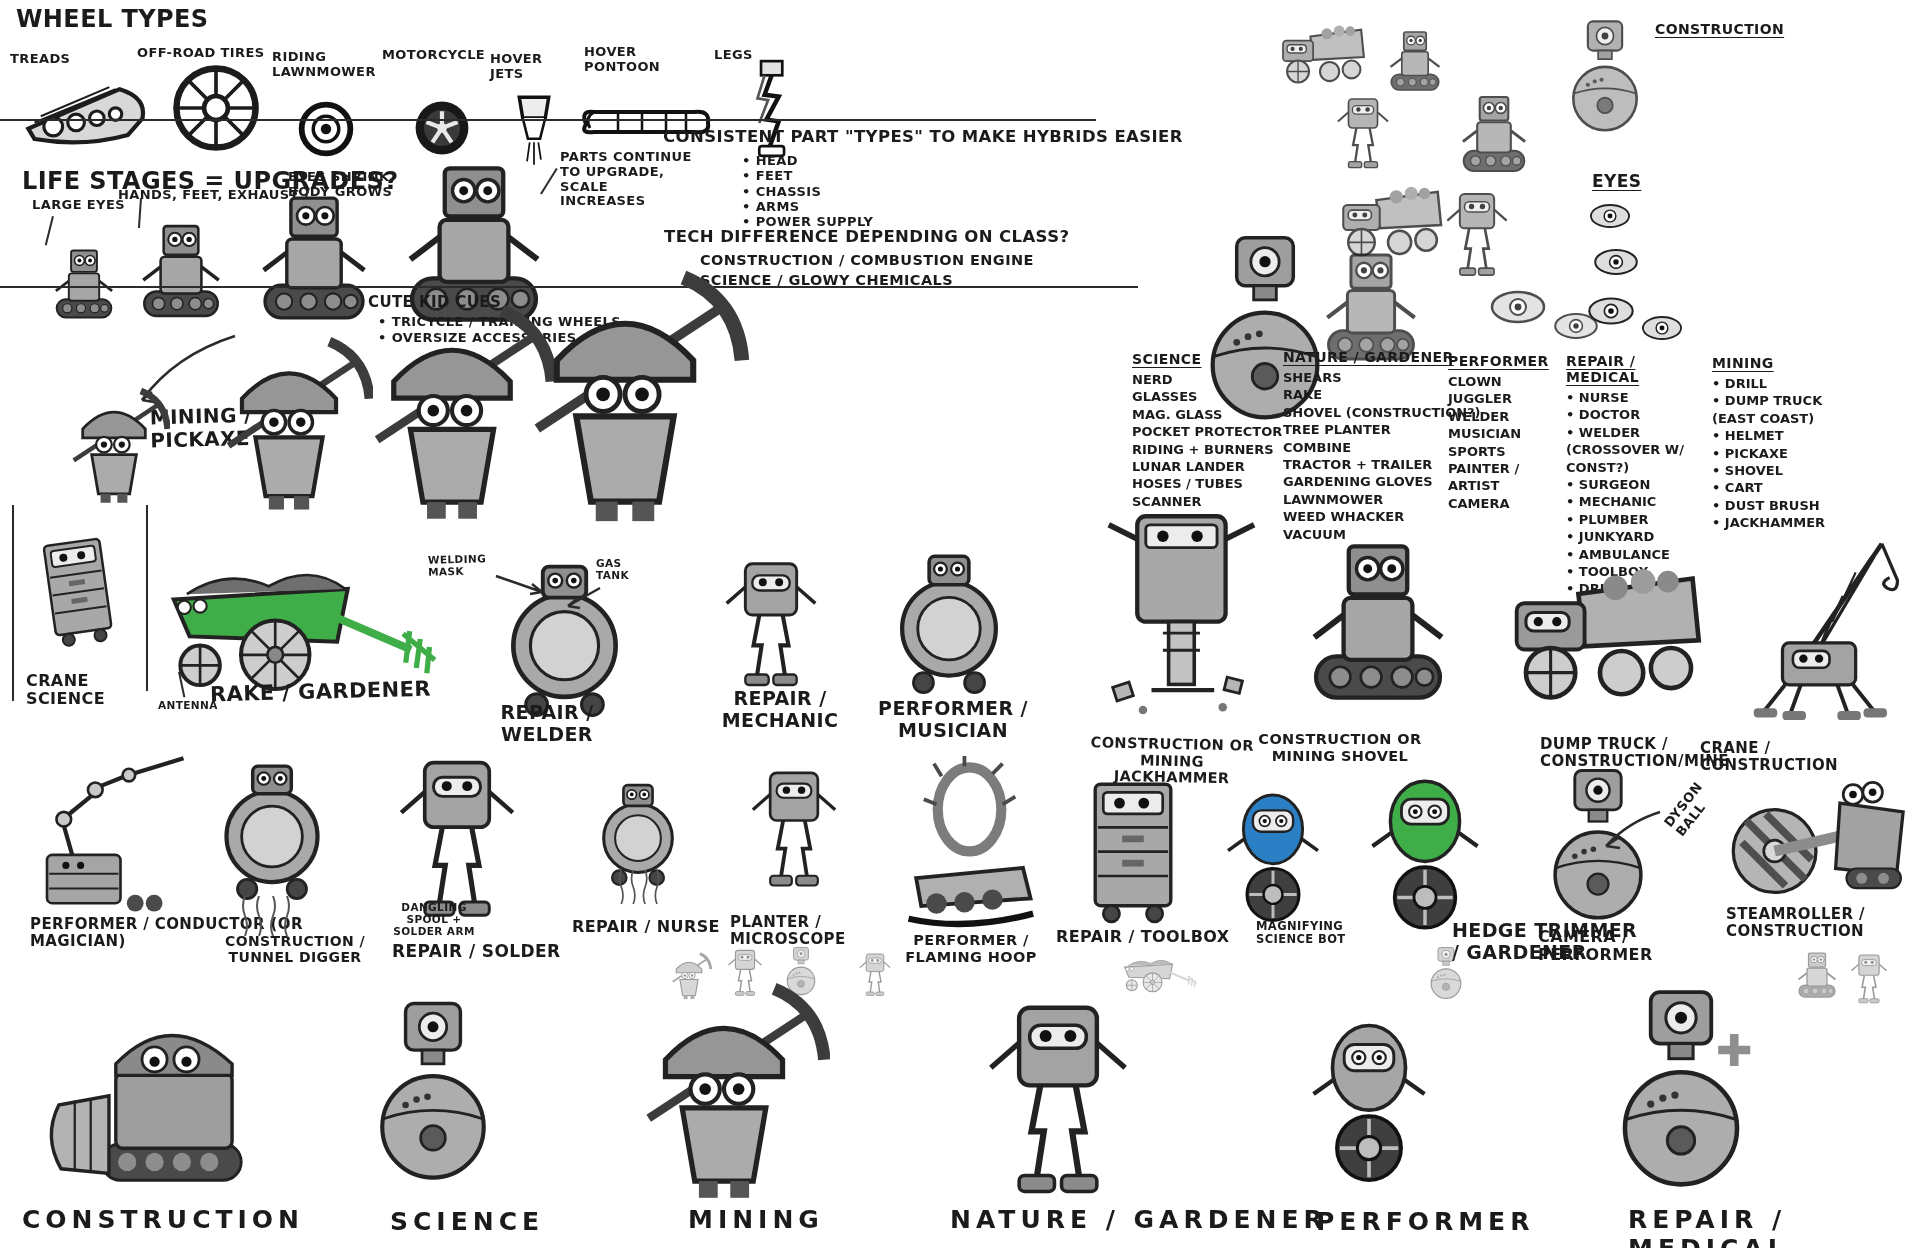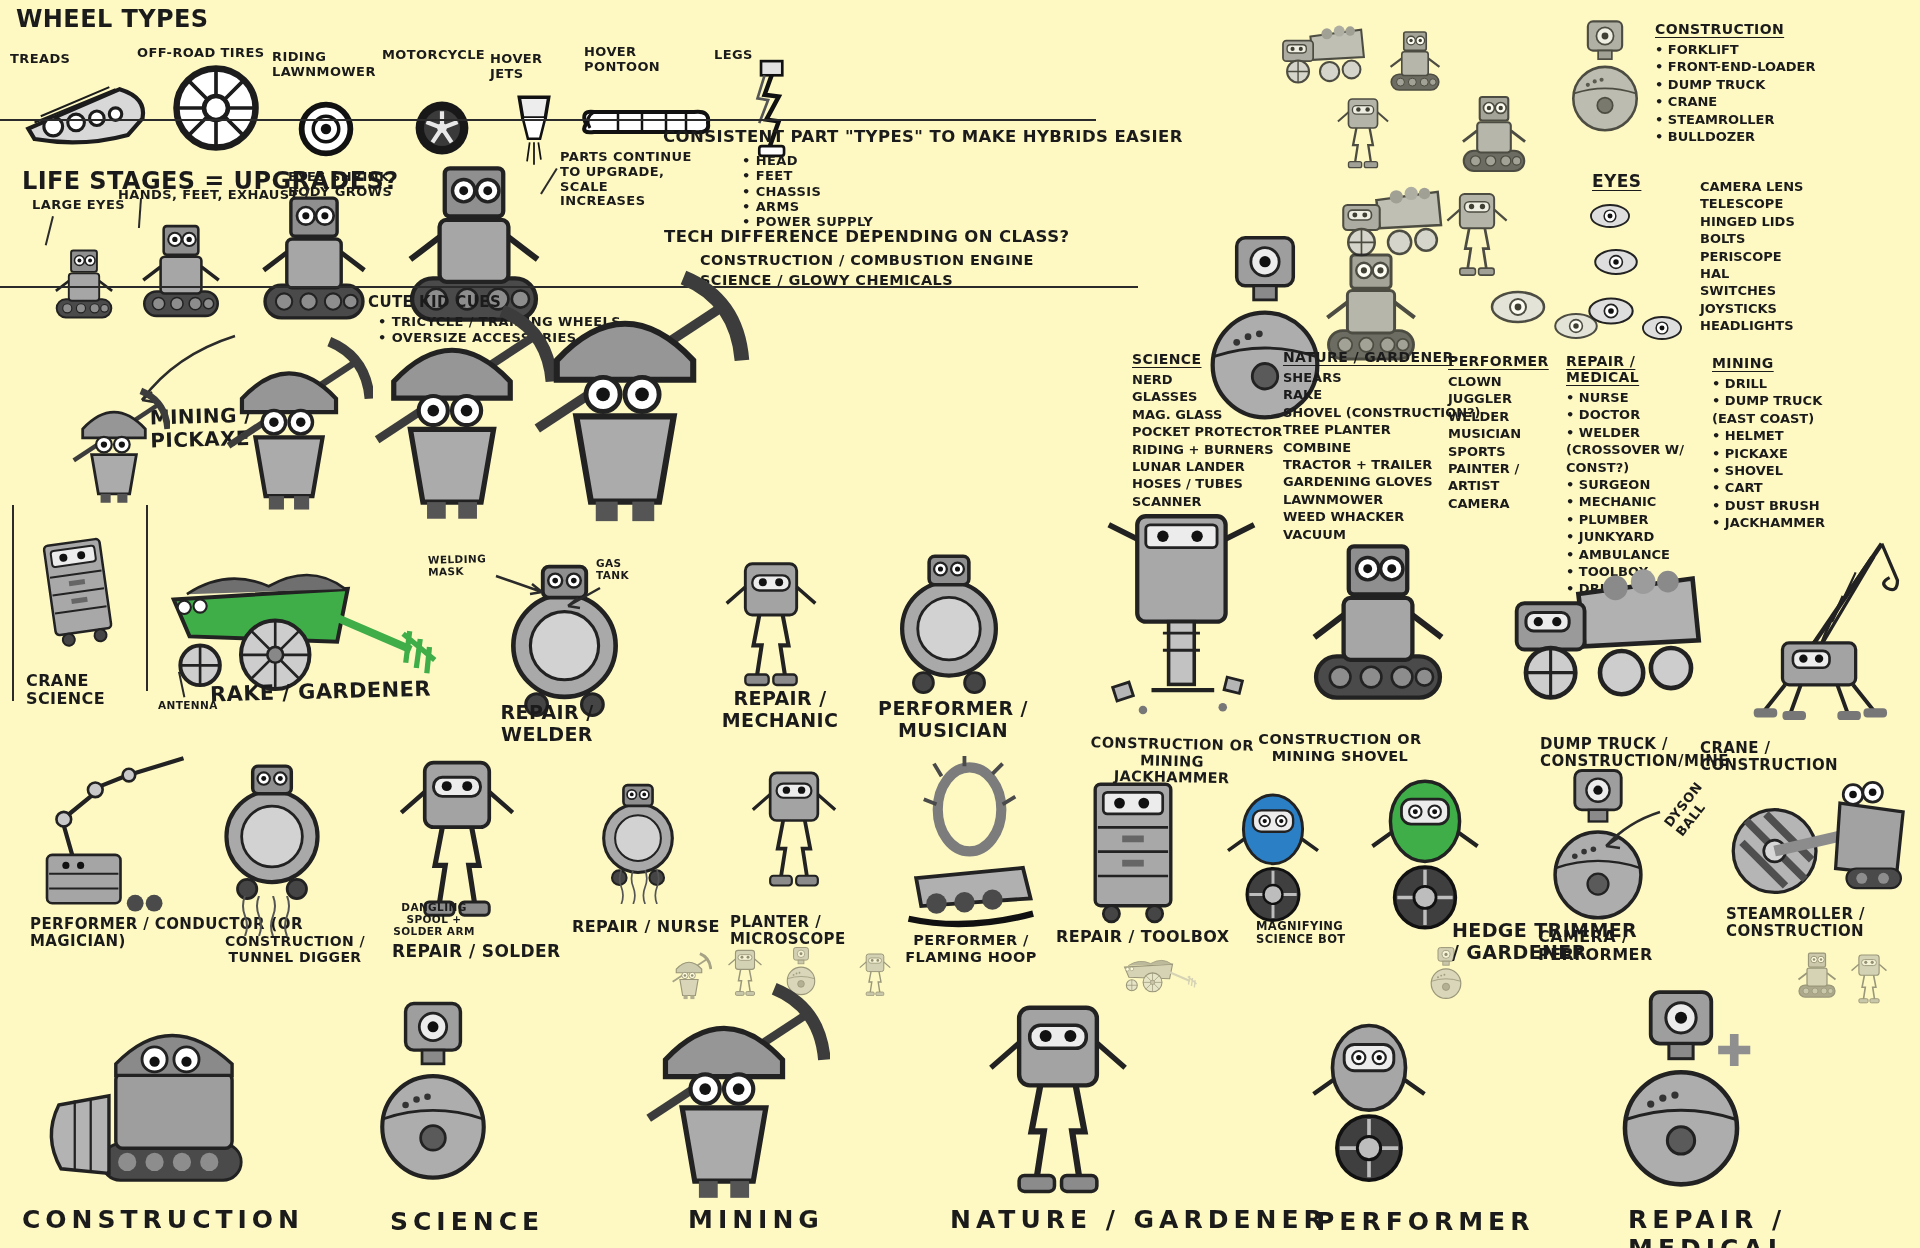--- a/index.html
+++ b/index.html
@@ -1,16 +1,16 @@
 <!DOCTYPE html>
 <html><head>
 <meta charset="utf-8">
 <style>
   html,body{margin:0;padding:0;background:#e8e8e8;}
-  .sheet{position:relative;width:1920px;height:1248px;background:#fef9c3;overflow:hidden;
+  .sheet{position:relative;width:1920px;height:1248px;background:#ffffff;overflow:hidden;
          font-family:"DejaVu Sans",sans-serif;color:#1b1b1b;}
   .a{position:absolute;}
   .hw{font-weight:700;line-height:1.14;letter-spacing:.4px;}
   .t-xl{font-size:24px;}
   .t-md{font-size:17px;}
   .t-sm{font-size:13px;}
   .t-xs{font-size:10.5px;}
   .cap{font-size:25px;letter-spacing:5px;font-weight:700;}
   .rot-1{transform:rotate(-1.5deg);}
   .rot1{transform:rotate(1.2deg);}
@@ -369,42 +369,23 @@
     </svg>
   <svg class="bot" style="left:1194px;top:232px" width="142" height="198">
       <use href="#s-ball"></use>
     </svg>
   <svg class="bot soft" style="left:1312px;top:244px" width="118" height="126">
       <use href="#s-tracked"></use>
     </svg>
 
   <div class="a list" style="left:1655px;top:22px;width:210px">
     <div class="t u hw">CONSTRUCTION</div>
-    <div>
-        <div class="li dot">FORKLIFT</div>
-        <div class="li dot">FRONT-END-LOADER</div>
-        <div class="li dot">DUMP TRUCK</div>
-        <div class="li dot">CRANE</div>
-        <div class="li dot">STEAMROLLER</div>
-        <div class="li dot">BULLDOZER</div>
-      </div>
   </div>
 
   <div class="a hw t-md u" style="left:1592px;top:172px">EYES</div>
-  <div class="a list" style="left:1700px;top:178px;width:190px">
-      <div class="li">CAMERA LENS</div>
-      <div class="li">TELESCOPE</div>
-      <div class="li">HINGED LIDS</div>
-      <div class="li">BOLTS</div>
-      <div class="li">PERISCOPE</div>
-      <div class="li">HAL</div>
-      <div class="li">SWITCHES</div>
-      <div class="li">JOYSTICKS</div>
-      <div class="li">HEADLIGHTS</div>
-    </div>
   <svg class="bot" style="left:1588px;top:200px" width="44" height="32">
       <use href="#s-eye"></use>
     </svg>
   <svg class="bot" style="left:1592px;top:244px" width="48" height="36">
       <use href="#s-eye"></use>
     </svg>
   <svg class="bot" style="left:1586px;top:292px" width="50" height="38">
       <use href="#s-eye"></use>
     </svg>
   <svg class="bot" style="left:1640px;top:310px" width="44" height="36">

